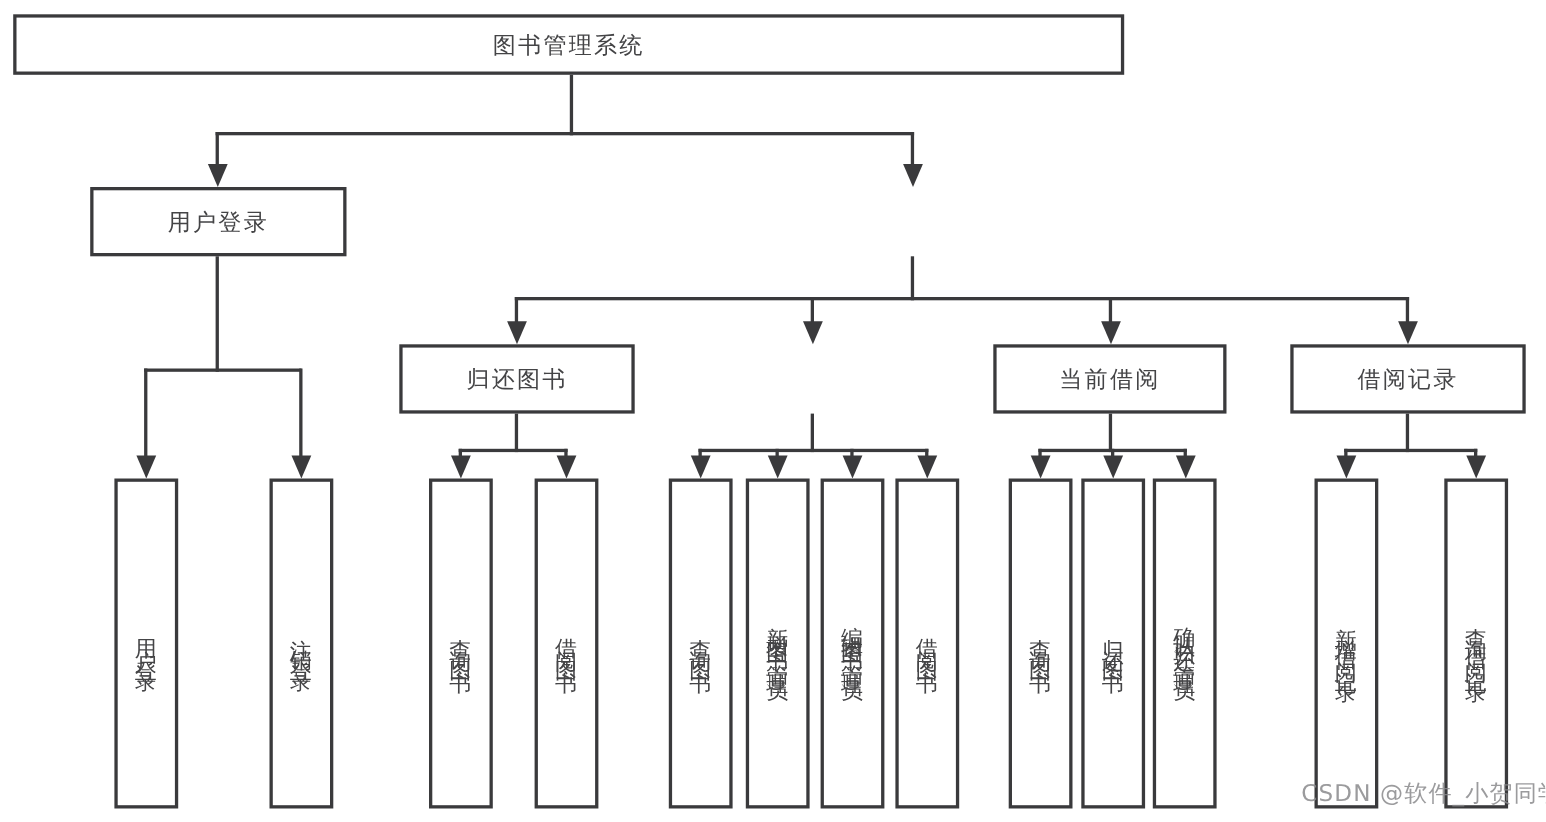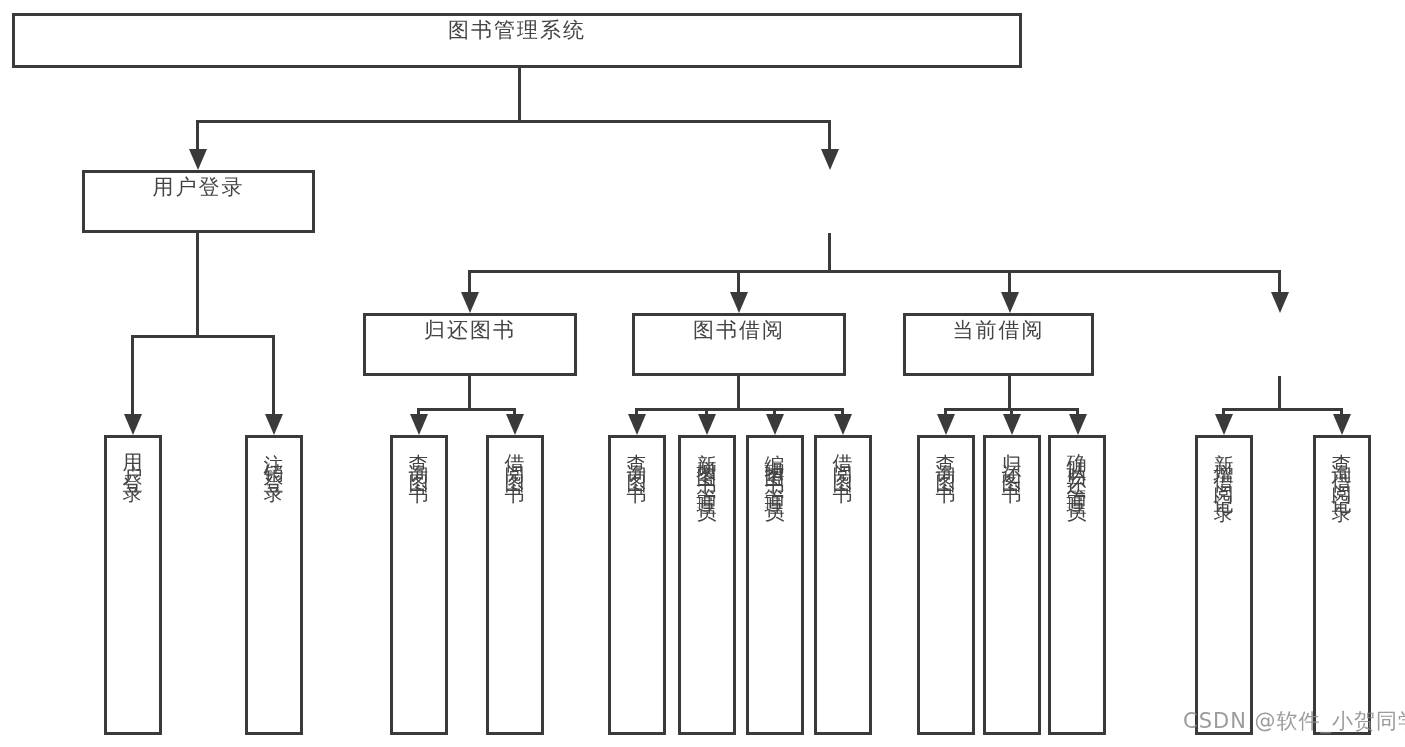--- a/index.html
+++ b/index.html
@@ -19,20 +19,21 @@
     background: var(--bg);
     font-family: "DejaVu Sans", "Liberation Sans", sans-serif;
     overflow: hidden;
   }
   .node {
     position: absolute;
     box-sizing: border-box;
     border: 3px solid var(--line);
     background: #fff;
     display: flex;
+    align-items: center;
     justify-content: center;
   }
   .node .label {
     font-size: 21px;
     color: var(--text);
     letter-spacing: 2px;
     white-space: nowrap;
   }
   .leaf .vtext {
     writing-mode: vertical-rl;
@@ -101,25 +102,25 @@
   <div class="vl" style="left:1008px; top:270px; height:26px;"></div>
   <div class="vl" style="left:1278px; top:270px; height:26px;"></div>
   <div class="arrow" style="left:461px; top:292px;"></div>
   <div class="arrow" style="left:730px; top:292px;"></div>
   <div class="arrow" style="left:1001px; top:292px;"></div>
   <div class="arrow" style="left:1271px; top:292px;"></div>
 
   <div class="node" style="left:363px; top:313px; width:214px; height:63px;">
     <span class="label">归还图书</span>
   </div>
-  <div class="node" style="left:632px; top:313px; width:214px; height:63px;">
-    <span class="label">图书借阅</span>
-  </div>
-  <div class="node" style="left:903px; top:313px; width:191px; height:63px;">
+  <div class="node" style="left:903px; top:313px; width:212px; height:63px;">
     <span class="label">当前借阅</span>
+  </div>
+  <div class="node" style="left:1173px; top:313px; width:214px; height:63px;">
+    <span class="label">借阅记录</span>
   </div>
 
   <div class="vl" style="left:468px; top:376px; height:35px;"></div>
   <div class="hl" style="left:417px; top:408px; width:99px;"></div>
   <div class="vl" style="left:417px; top:408px; height:10px;"></div>
   <div class="vl" style="left:513px; top:408px; height:10px;"></div>
   <div class="arrow" style="left:410px; top:414px;"></div>
   <div class="arrow" style="left:506px; top:414px;"></div>
 
   <div class="vl" style="left:737px; top:376px; height:35px;"></div>

